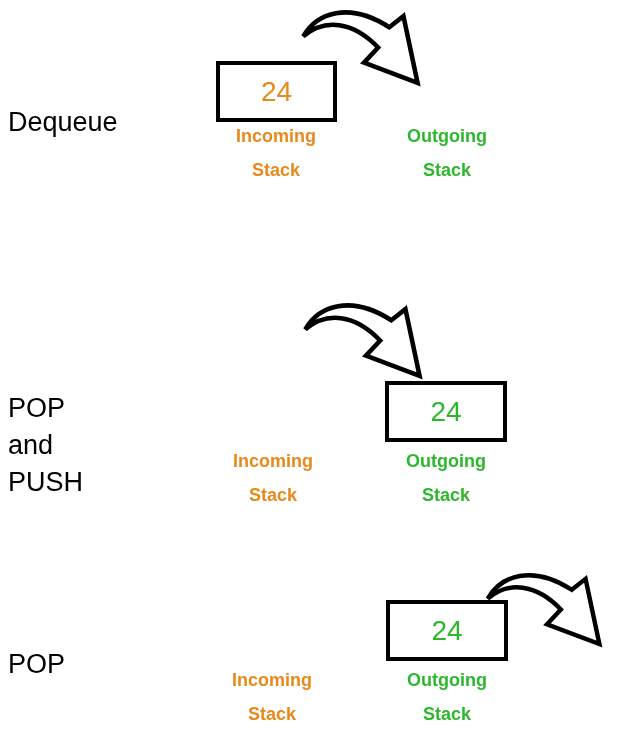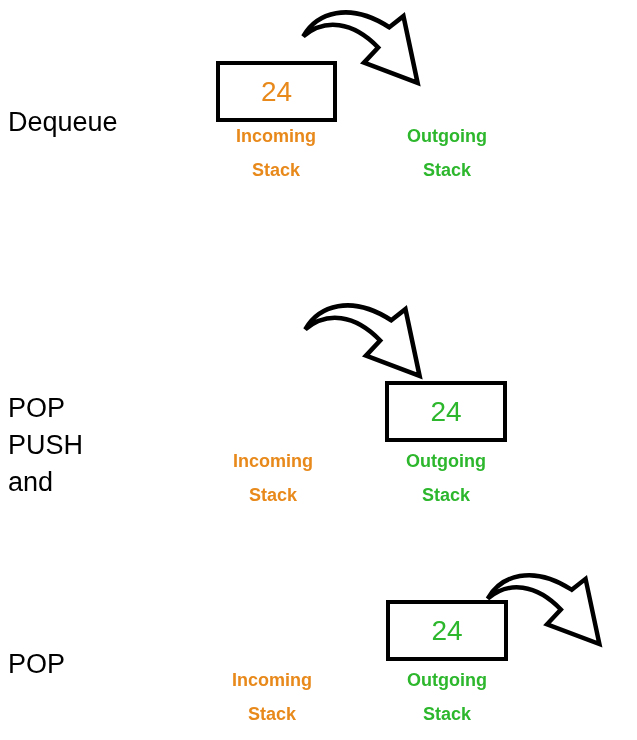--- a/index.html
+++ b/index.html
@@ -74,22 +74,22 @@
 
     <div class="abs stack-label" style="left: 377px; top: 119px; color: rgb(45, 183, 45);">
       <div>Outgoing</div>
       <div>Stack</div>
     </div>
   </div>
 
   <div>
     <div class="abs op-label" style="left:8px; top:390px;">
       <div>POP</div>
+      <div>and</div>
       <div>PUSH</div>
-      <div>and</div>
     </div>
 
     <svg class="abs arrow-svg" style="left:302px; top:298px;" width="132" height="86" viewBox="0 0 130 85" aria-hidden="true">
       <path d="M 3 31 C 16 8, 48 -4, 88 22 L 102 11 L 116 77 L 63 57 L 77 42 C 52 16, 24 13, 3 31 Z"></path>
     </svg>
 
     <div class="abs value-box" style="left:385px; top:381px; width:122px; height:61px;">
       <span style="color: rgb(45, 183, 45);">24</span>
     </div>
 

